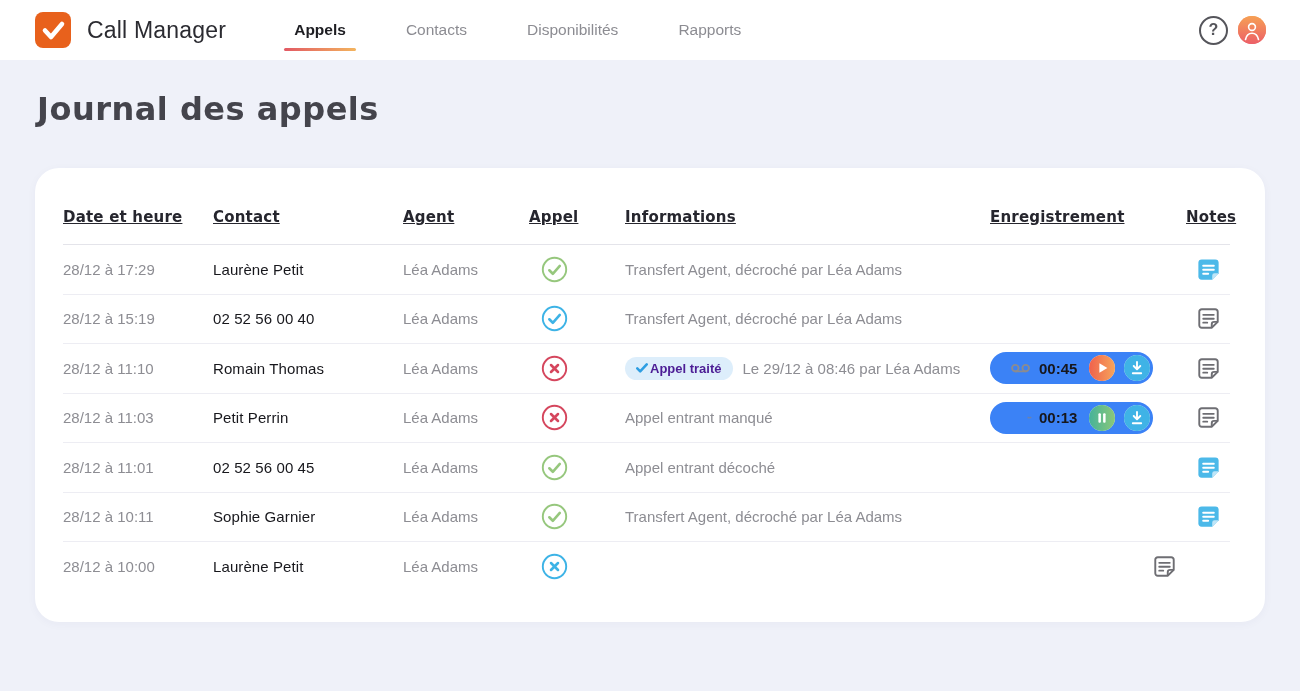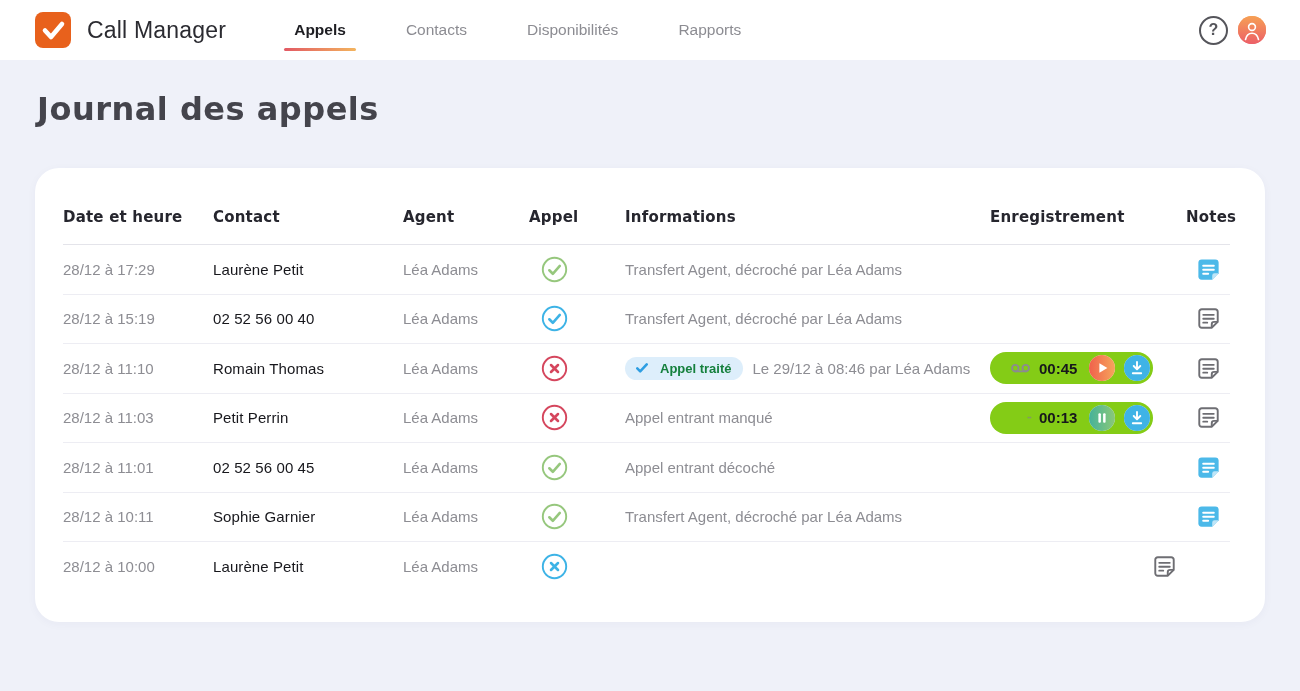--- a/index.html
+++ b/index.html
@@ -53,40 +53,40 @@
     box-shadow:0 2px 10px rgba(60,60,100,0.04);
   }
   .grid-row {
     display:grid;
     grid-template-columns:150px 190px 126px 96px 1fr 196px 44px;
     align-items:center;
   }
   .thead { padding:14px 0 18px 0; border-bottom:1px solid #e4e4ea; }
   .th {
     font-family:"DejaVu Sans", sans-serif;
-    font-size:15px; font-weight:700; color:#26262e; letter-spacing:0.2px;
+    font-size:15px; font-weight:700; color:#26262e; letter-spacing:0.2px;text-decoration:underline;
   }
   .th.notes { text-align:right; }
   .trow { height:49.5px; border-bottom:1px solid #ededf3; }
   .trow:last-child { border-bottom:none; }
   .cell-date, .cell-agent { font-size:15px; color:#8d8d93; }
   .cell-contact { font-size:15px; color:#17171c; font-weight:500; letter-spacing:0.1px; }
   .cell-call { padding-left:12px; display:flex; align-items:center; }
   .cell-info { display:flex; align-items:center; gap:10px; font-size:15px; color:#8d8d93; }
   .badge {
-    display:inline-flex; align-items:center; gap:12px;
-    background:#ddeefb; color:#15803d;
+    display:inline-flex; align-items:center; gap:2px;
+    background:#ddeefb; color:#4c1d95;
     font-size:13px; font-weight:700;
     border-radius:12px; padding:4px 11px; white-space:nowrap;
   }
   .cell-rec { display:flex; align-items:center; }
   .rec-pill {
     position:relative; overflow:hidden;
     display:flex; align-items:center;
-    height:32px; border-radius:16px; background:#84cc16;
+    height:32px; border-radius:16px; background:#3b82f6;
     padding:0 3px 0 12px; gap:7px; cursor:pointer;
   }
   .rec-progress {
     position:absolute; left:0; top:0; bottom:0;
     background:#d2e6f8; z-index:0;
   }
   .rec-pill > * { position:relative; z-index:1; }
   .rec-time { font-size:15px; font-weight:700; color:#17171c; padding-right:3px; }
   .rec-btn {
     width:26px; height:26px; border-radius:50%; border:none; padding:0;

